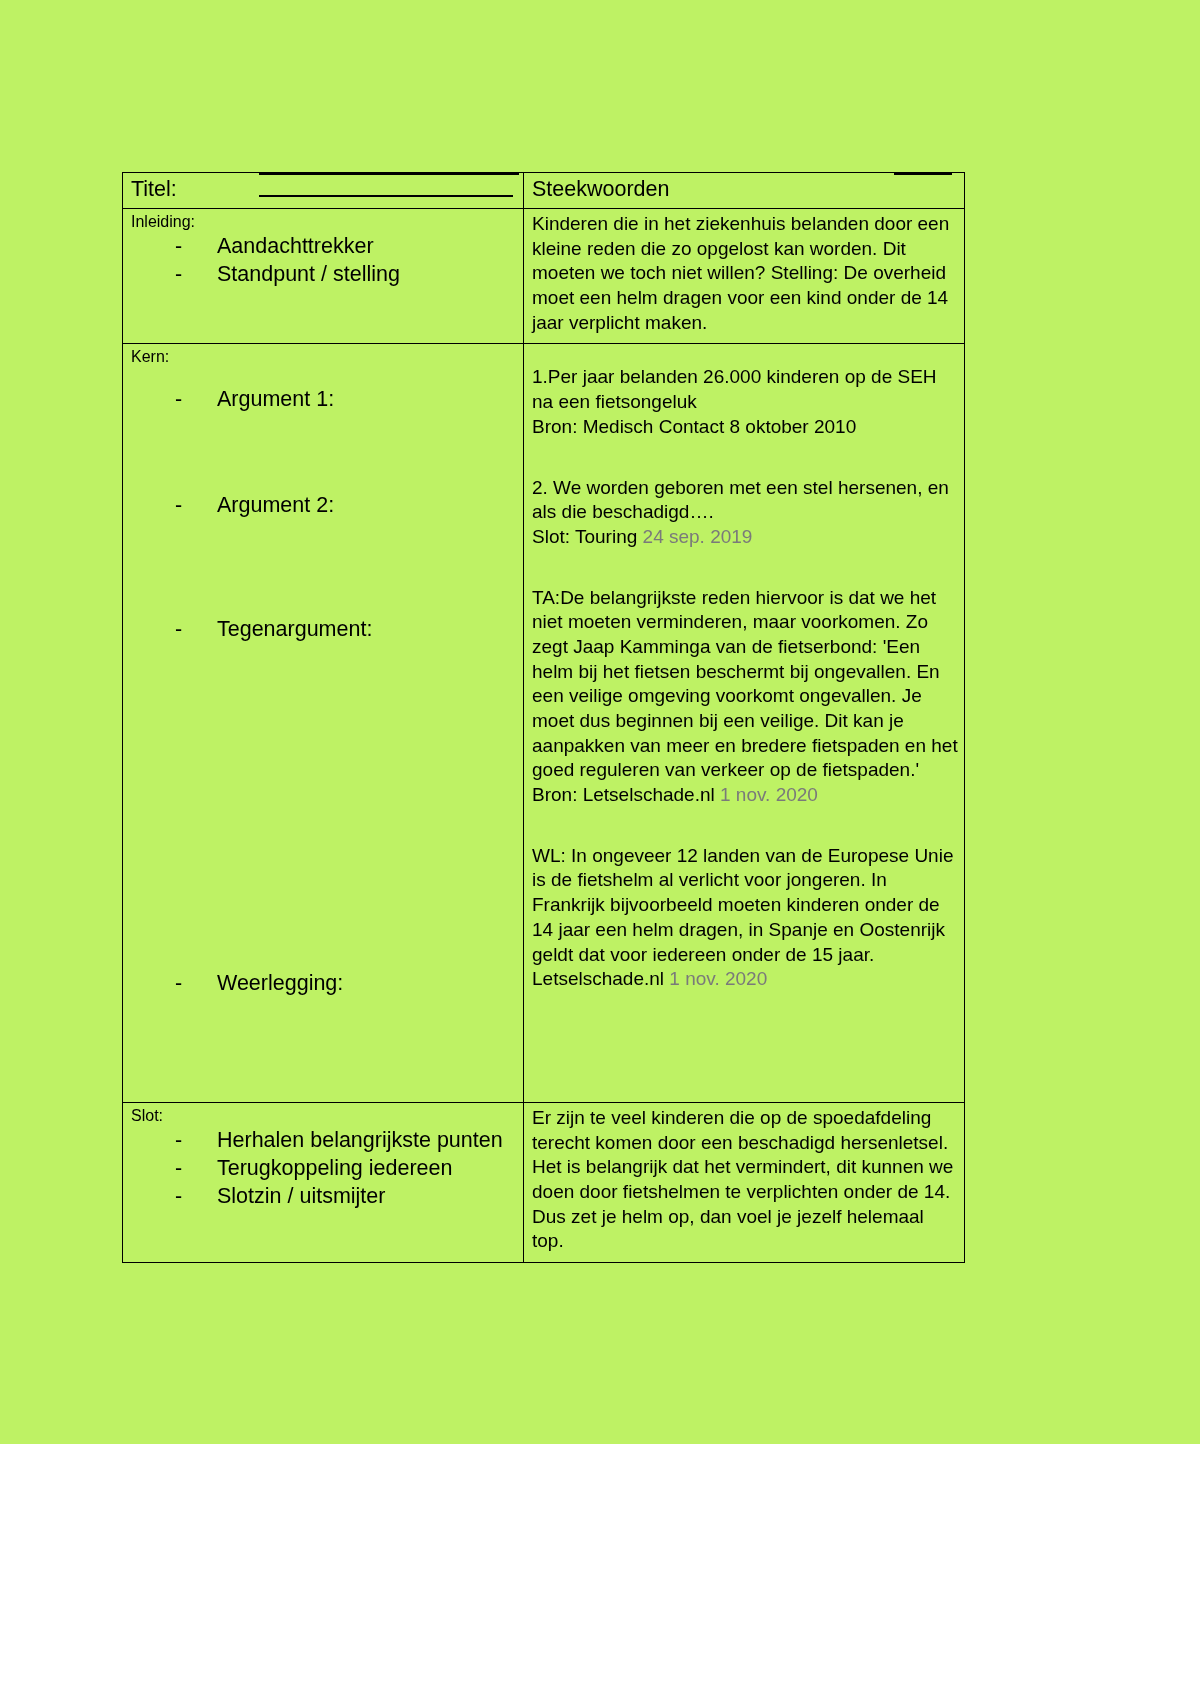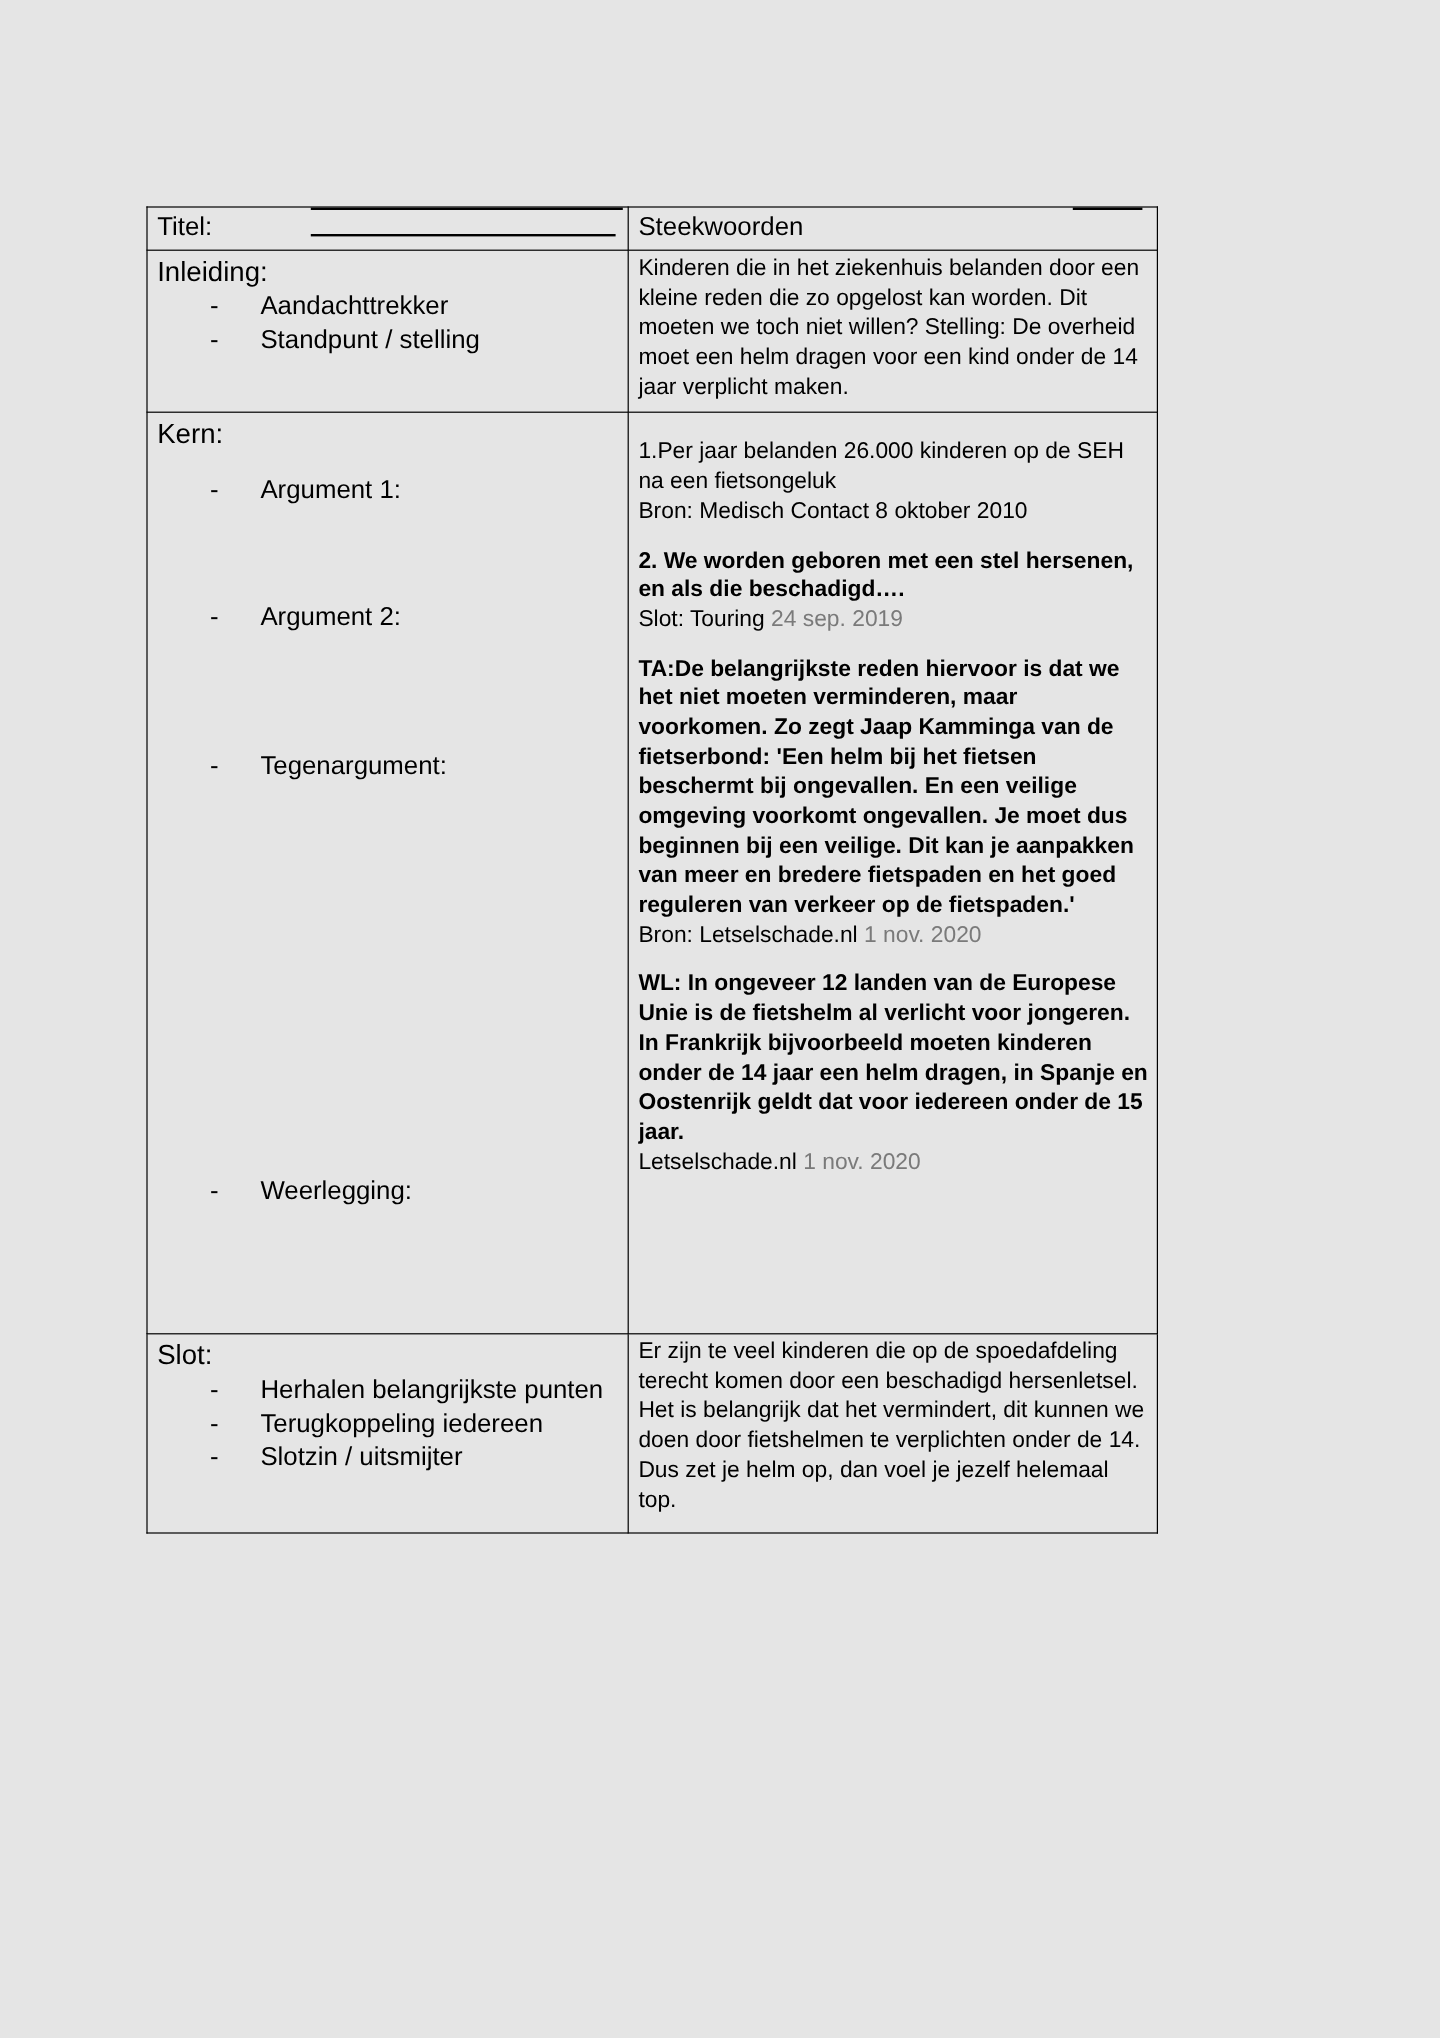--- a/index.html
+++ b/index.html
@@ -14,22 +14,22 @@
     font-family: "Liberation Sans", sans-serif;
     color: #000000;
     position: relative;
     overflow: hidden;
   }
 
   .page {
     position: absolute;
     top: 0; left: 0;
     width: 1200px;
-    height: 1698px;
-    background: #e5e5e5;
+    height: 1444px;
+    background: #bef264;
   }
 
   
   .sheet {
     position: absolute;
     left: 122px;
     top: 172px;
     width: 840px;
     border-collapse: collapse;
     table-layout: fixed;
@@ -95,40 +95,40 @@
     padding-left: 42px;
     margin: 0;
   }
   ul.dashes li .dash {
     position: absolute;
     left: 0;
     top: 0;
   }
 
   .section-label {
-    font-size: 23px;
+    font-size: 16px;
     line-height: 1.30;
   }
   .lbl-arg {
     position: relative;
     font-size: 21.5px;
     padding-left: 86px;
   }
   .lbl-arg .dash {
     position: absolute;
     left: 44px;
     top: 0;
   }
 
   p.para {
     margin: 0;
     font-size: 19px;
     line-height: 1.30;
   }
-  p.gap { margin-top: 16px; font-weight: bold; }
+  p.gap { margin-top: 36px; }
 
   .muted { color: #7a7a7a; }
 
   .spacer-sm { height: 18px; }
   .spacer-md { height: 40px; }
   .spacer-lg { height: 78px; }
 </style>
 </head>
 <body>
 

